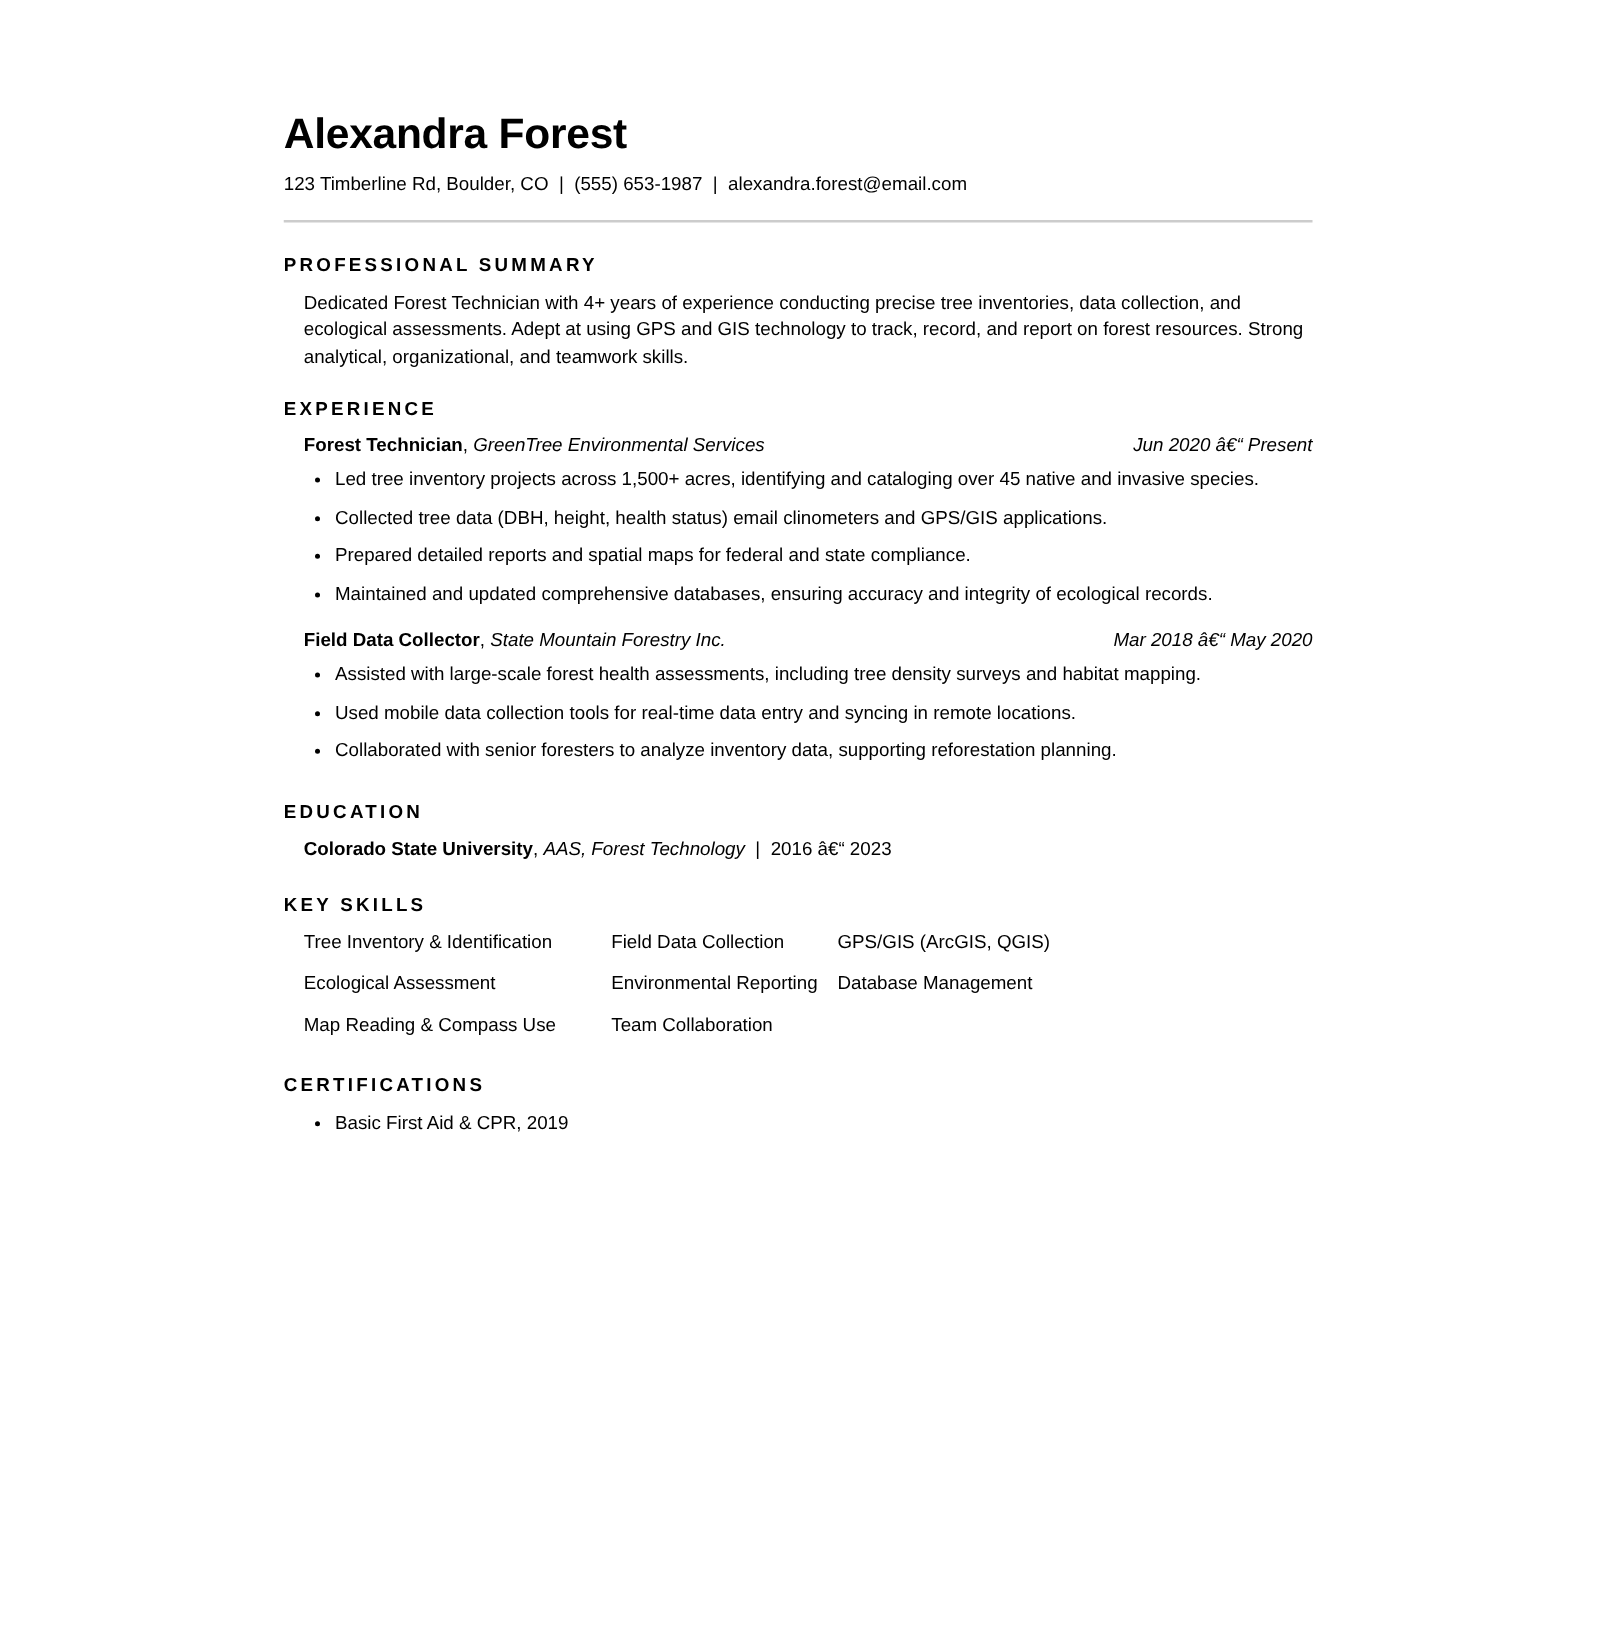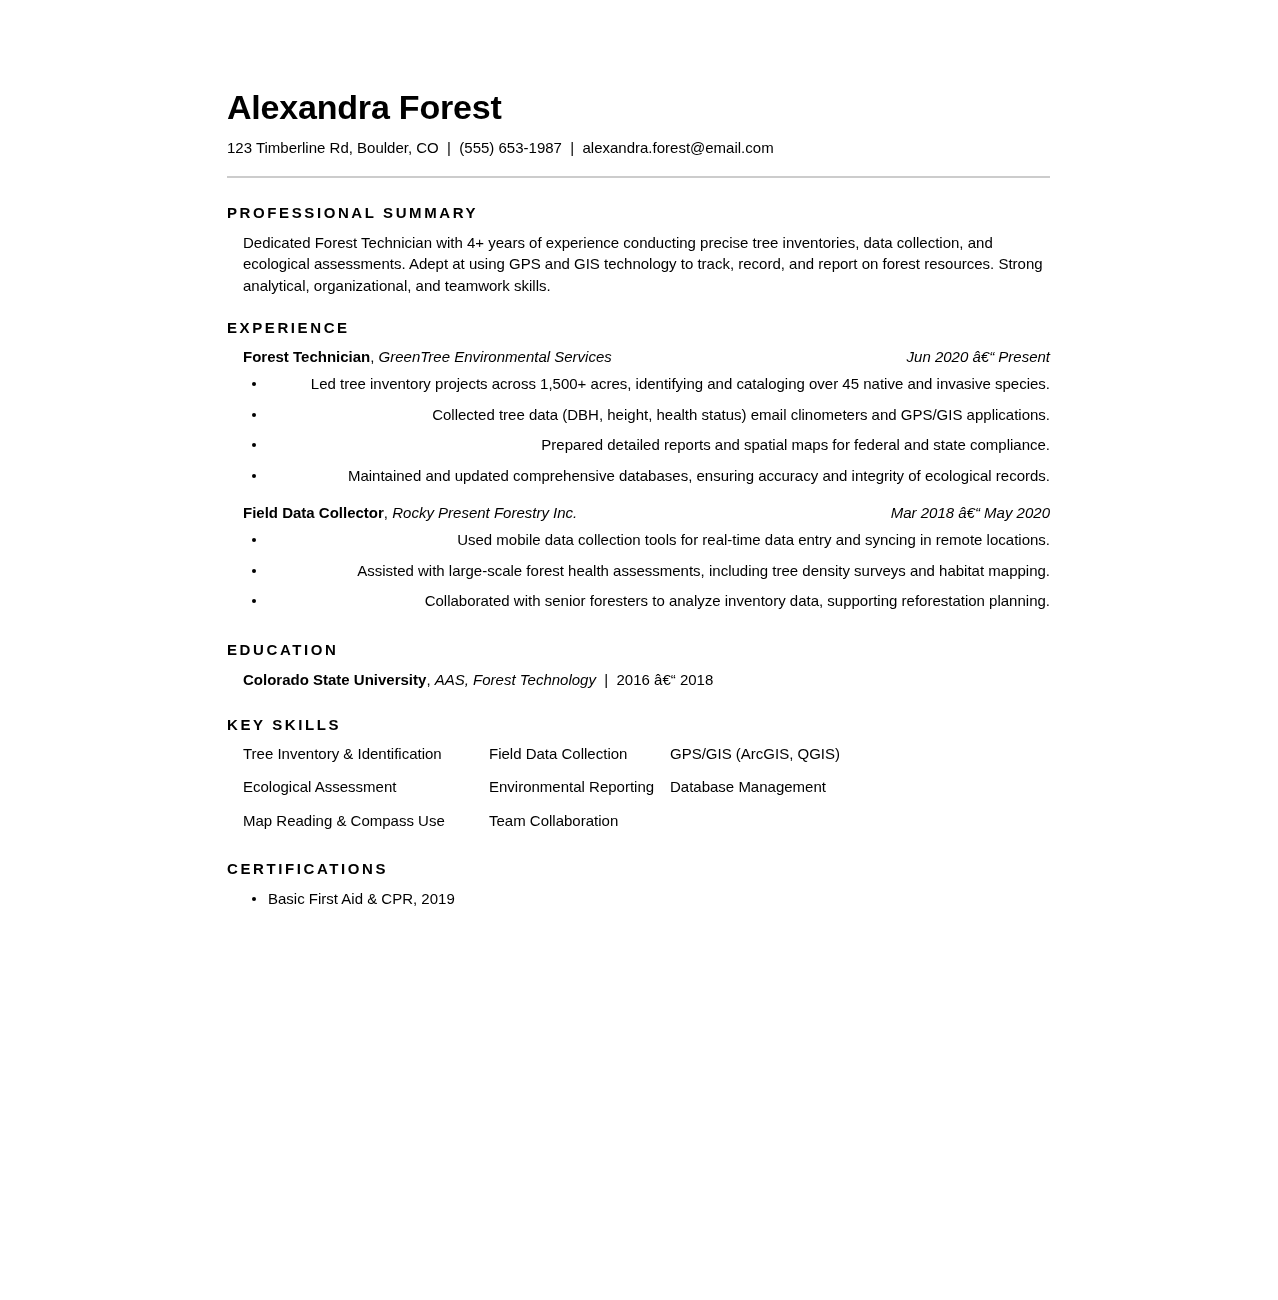--- a/index.html
+++ b/index.html
@@ -118,21 +118,20 @@
     position: absolute;
     left: 9px;
     top: 9px;
     width: 4px;
     height: 4px;
     border-radius: 50%;
     background: #000000;
   }
   .exp-bullets > li {
     margin-bottom: 7px;
-    text-align: right;
   }
 
   
   .edu-line {
     font-size: 15px;
     line-height: 1.4;
     white-space: pre;
   }
   .edu-school { font-weight: bold; }
   .edu-degree { font-style: italic; }
@@ -195,37 +194,37 @@
           <ul class="bullets exp-bullets">
             <li>Led tree inventory projects across 1,500+ acres, identifying and cataloging over 45 native and invasive species.</li>
             <li>Collected tree data (DBH, height, health status) email clinometers and GPS/GIS applications.</li>
             <li>Prepared detailed reports and spatial maps for federal and state compliance.</li>
             <li>Maintained and updated comprehensive databases, ensuring accuracy and integrity of ecological records.</li>
           </ul>
         </div>
 
         <div class="job">
           <div class="job-header">
-            <div class="job-headline"><span class="job-title">Field Data Collector</span><span class="job-sep">, </span><span class="job-company">Rocky Present Forestry Inc.</span></div>
+            <div class="job-headline"><span class="job-title">Field Data Collector</span><span class="job-sep">, </span><span class="job-company">State Mountain Forestry Inc.</span></div>
             <div class="job-dates">Mar 2018 â€“ May 2020</div>
           </div>
           <ul class="bullets exp-bullets">
+            <li>Assisted with large-scale forest health assessments, including tree density surveys and habitat mapping.</li>
             <li>Used mobile data collection tools for real-time data entry and syncing in remote locations.</li>
-            <li>Assisted with large-scale forest health assessments, including tree density surveys and habitat mapping.</li>
             <li>Collaborated with senior foresters to analyze inventory data, supporting reforestation planning.</li>
           </ul>
         </div>
 
       </div>
     </section>
 
     <section class="section section-education">
       <h2 class="section-heading">EDUCATION</h2>
       <div class="section-body">
-        <div class="edu-line"><span class="edu-school">Colorado State University</span><span class="edu-sep">, </span><span class="edu-degree">AAS, Forest Technology</span><span class="edu-dates">  |  2016 â€“ 2018</span></div>
+        <div class="edu-line"><span class="edu-school">Colorado State University</span><span class="edu-sep">, </span><span class="edu-degree">AAS, Forest Technology</span><span class="edu-dates">  |  2016 â€“ 2023</span></div>
       </div>
     </section>
 
     <section class="section section-skills">
       <h2 class="section-heading">KEY SKILLS</h2>
       <div class="section-body">
         <div class="skills-grid">
           <div class="skill-item">Tree Inventory &amp; Identification</div>
           <div class="skill-item">Field Data Collection</div>
           <div class="skill-item">GPS/GIS (ArcGIS, QGIS)</div>

